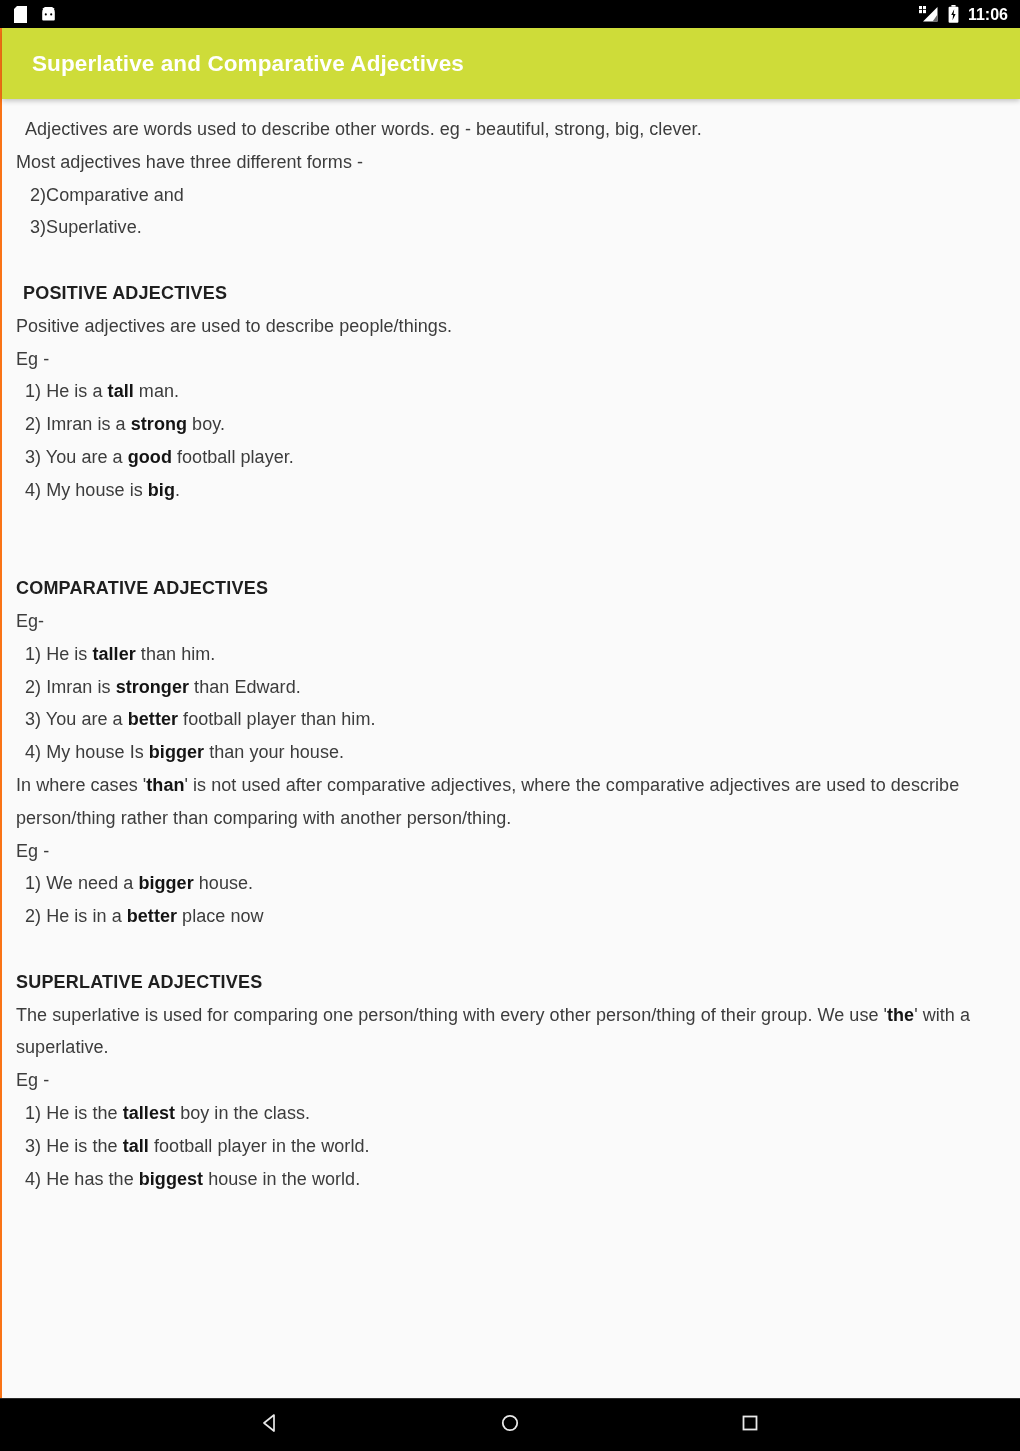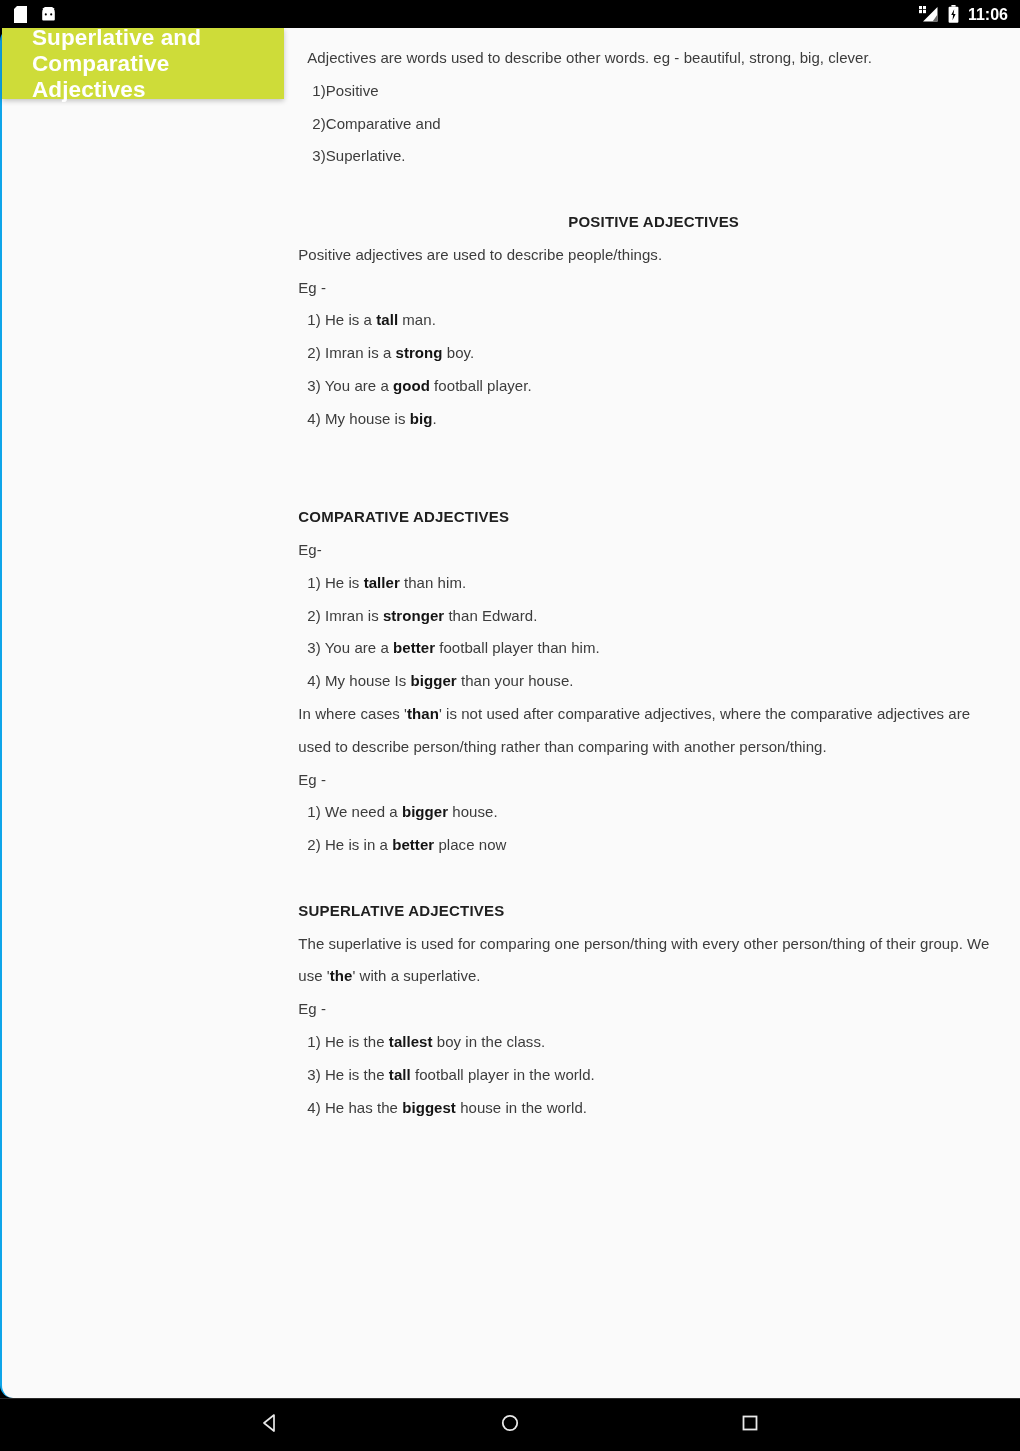--- a/index.html
+++ b/index.html
@@ -45,25 +45,24 @@
     font-weight: bold;
     letter-spacing: 0px;
     line-height: 1;
     font-family: "Liberation Sans", sans-serif;
   }
 
   
   .app-window {
     height: 1370px;
     background: #fafafa;
-    border-left: 2px solid #0ea5e9;
-    box-sizing: border-box;
-    display: flex;
-    flex-direction: row;
-    border-radius: 13px;
+    border-left: 2px solid #f97316;
+    box-sizing: border-box;
+    display: flex;
+    flex-direction: column;
   }
 
   .action-bar {
     height: 71px;
     min-height: 71px;
     background: #cedc39;
     display: flex;
     align-items: center;
     padding-left: 30px;
     box-sizing: border-box;
@@ -82,21 +81,21 @@
   .content {
     flex: 1 1 auto;
     background: #fafafa;
     padding: 14px 18px 0 14px;
     box-sizing: border-box;
     overflow: hidden;
     position: relative;
   }
 
   .lesson-body {
-    font-size: 15px;
+    font-size: 18px;
     line-height: 32.8px;
     color: #3c3c3c;
     letter-spacing: 0.05px;
   }
   .lesson-body p {
     margin: 0;
     white-space: pre-wrap;
   }
   .lesson-body p.indent {
     padding-left: 9px;
@@ -104,21 +103,20 @@
   .lesson-body p.indent2 {
     padding-left: 14px;
   }
   .lesson-body p.heading {
     font-weight: bold;
     color: #1f1f1f;
     letter-spacing: 0.2px;
   }
   .lesson-body p.heading.pad {
     padding-left: 7px;
-    text-align: center;
   }
   .lesson-body p b {
     color: #141414;
     font-weight: bold;
   }
   .lesson-body p.spacer {
     height: 32.8px;
   }
   .lesson-body p.spacer-big {
     height: 65.6px;
@@ -188,21 +186,21 @@
 <div class="app-window">
 
   <div class="action-bar">
     <span class="action-bar-title">Superlative and Comparative Adjectives</span>
   </div>
 
   <div class="content">
     <div class="lesson-body">
 
       <p class="indent">Adjectives are words used to describe other words. eg - beautiful, strong, big, clever.</p>
-      <p class="indent2">1)Positive</p>
+      <p>Most adjectives have three different forms -</p>
       <p class="indent2">2)Comparative and</p>
       <p class="indent2">3)Superlative.</p>
 
       <p class="spacer"></p>
 
       <p class="heading pad">POSITIVE ADJECTIVES</p>
       <p>Positive adjectives are used to describe people/things.</p>
       <p>Eg -</p>
       <p class="indent"><span>1) He is a </span><b>tall</b><span> man.</span></p>
       <p class="indent"><span>2) Imran is a </span><b>strong</b><span> boy.</span></p>

